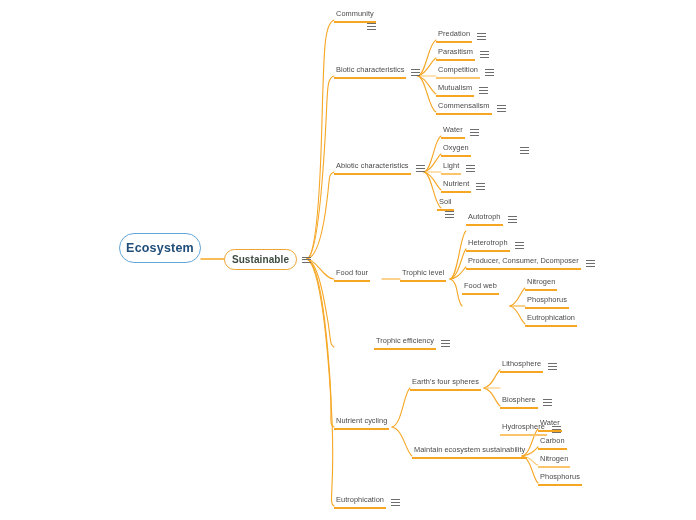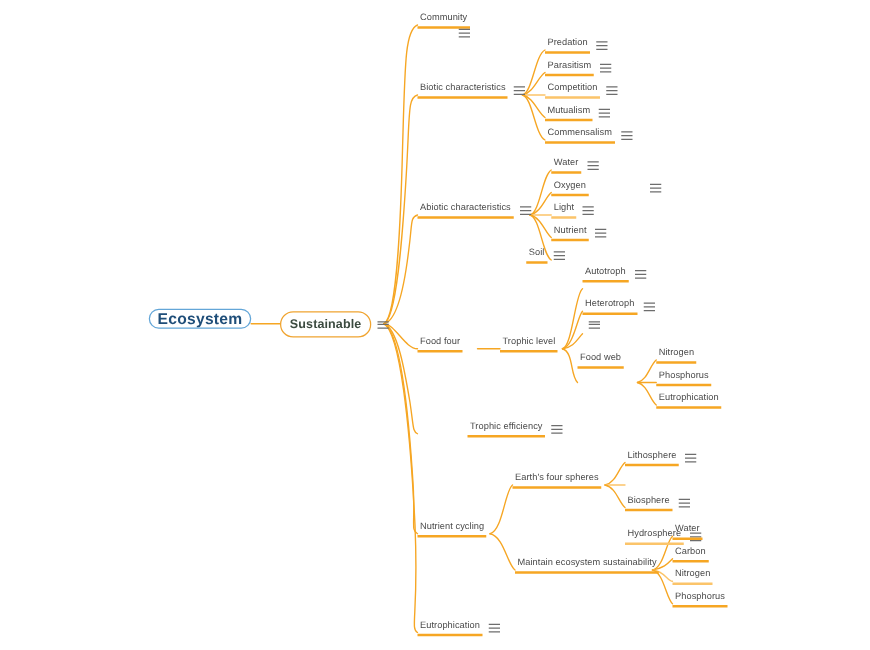--- a/index.html
+++ b/index.html
@@ -145,21 +145,21 @@
       <path d="M484 388 C493 388 495 388 500 388" stroke="#fbc46a"></path>
       <path d="M484 388 C493 390 495 402 500 406"></path>
 
       <path d="M522 456 C531 454 533 433 538 429"></path>
       <path d="M522 456 C532 454 534 451 538 447"></path>
       <path d="M522 456 C532 457 534 465 538 465" stroke="#fbc46a"></path>
       <path d="M522 456 C531 458 533 479 538 483"></path>
     </g>
   </svg>
 
-  <div class="root-node" style="left: 119px; top: 247px; width: 82px; height: 16px; text-align: center;">
+  <div class="root-node" style="left: 119px; top: 233px; width: 82px; height: 30px; text-align: center;">
     <span>Ecosystem</span>
   </div>
 
   <div class="main-node" style="left: 224px; top: 249px; width: 73px; height: 21px;">
     <span>Sustainable</span>
   </div>
 
   <div id="topic-layer">
       <div class="topic" style="left: 334px; top: 9px; flex-direction: column;">
         <span class="label">Community</span>
@@ -250,21 +250,21 @@
         </span>
       </div>
       <div class="topic" style="left: 441px; top: 179px;">
         <span class="label">Nutrient</span>
         <span class="menu-icon">
           <i></i>
           <i></i>
           <i></i>
         </span>
       </div>
-      <div class="topic" style="left: 421px; top: 197px;">
+      <div class="topic" style="left: 437px; top: 197px; flex-direction: column;">
         <span class="label">Soil</span>
         <span class="menu-icon">
           <i></i>
           <i></i>
           <i></i>
         </span>
       </div>
       <div class="topic" style="left: 334px; top: 268px;">
         <span class="label">Food four</span>
       </div>
@@ -281,20 +281,21 @@
       </div>
       <div class="topic" style="left: 466px; top: 238px;">
         <span class="label">Heterotroph</span>
         <span class="menu-icon">
           <i></i>
           <i></i>
           <i></i>
         </span>
       </div>
       <div class="topic" style="left: 466px; top: 256px;">
+        <span class="label">Producer, Consumer, Dcomposer</span>
         <span class="menu-icon">
           <i></i>
           <i></i>
           <i></i>
         </span>
       </div>
       <div class="topic" style="left: 462px; top: 281px;">
         <span class="label">Food web</span>
       </div>
       <div class="topic" style="left: 525px; top: 277px;">

